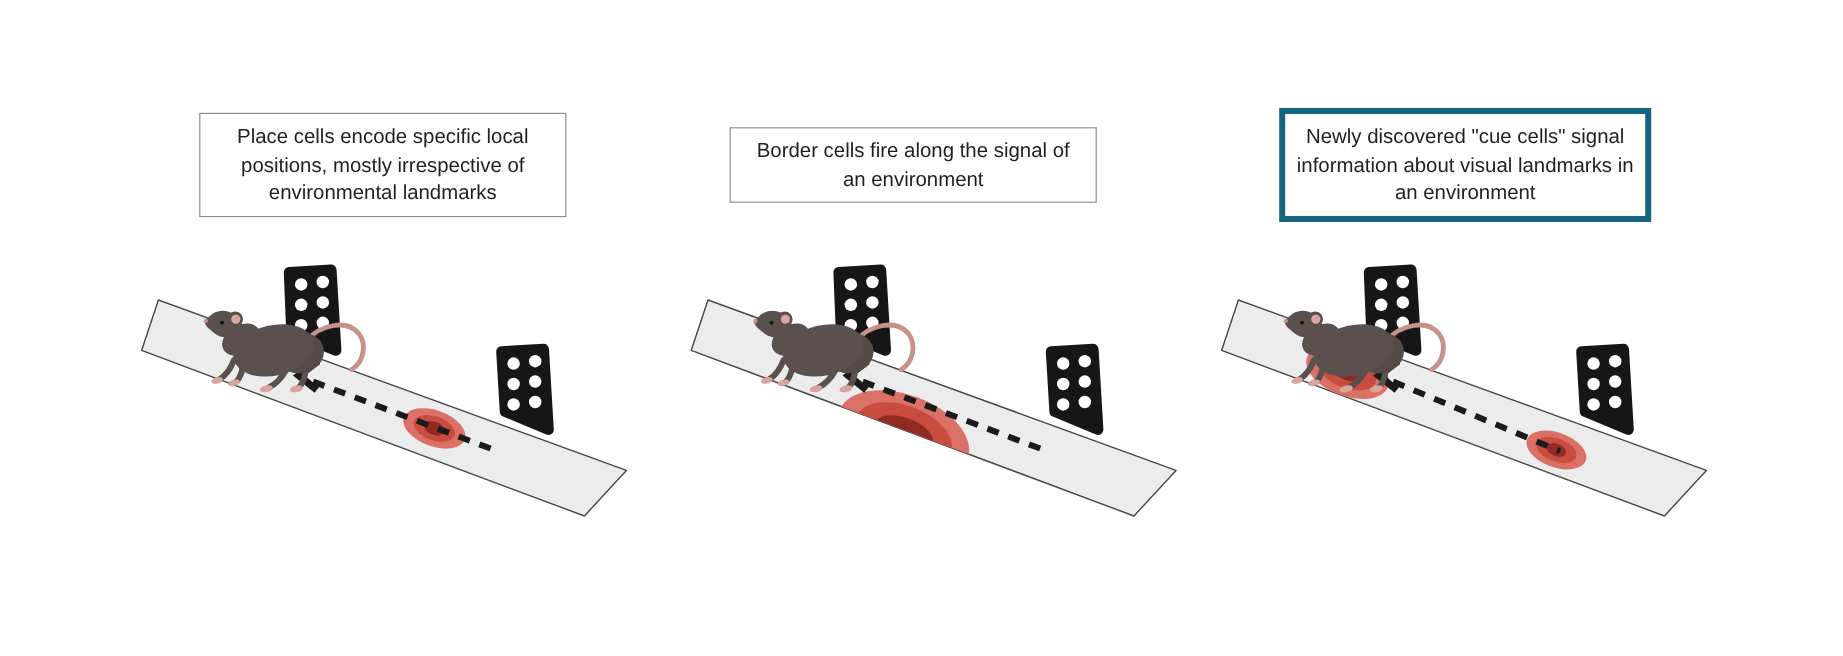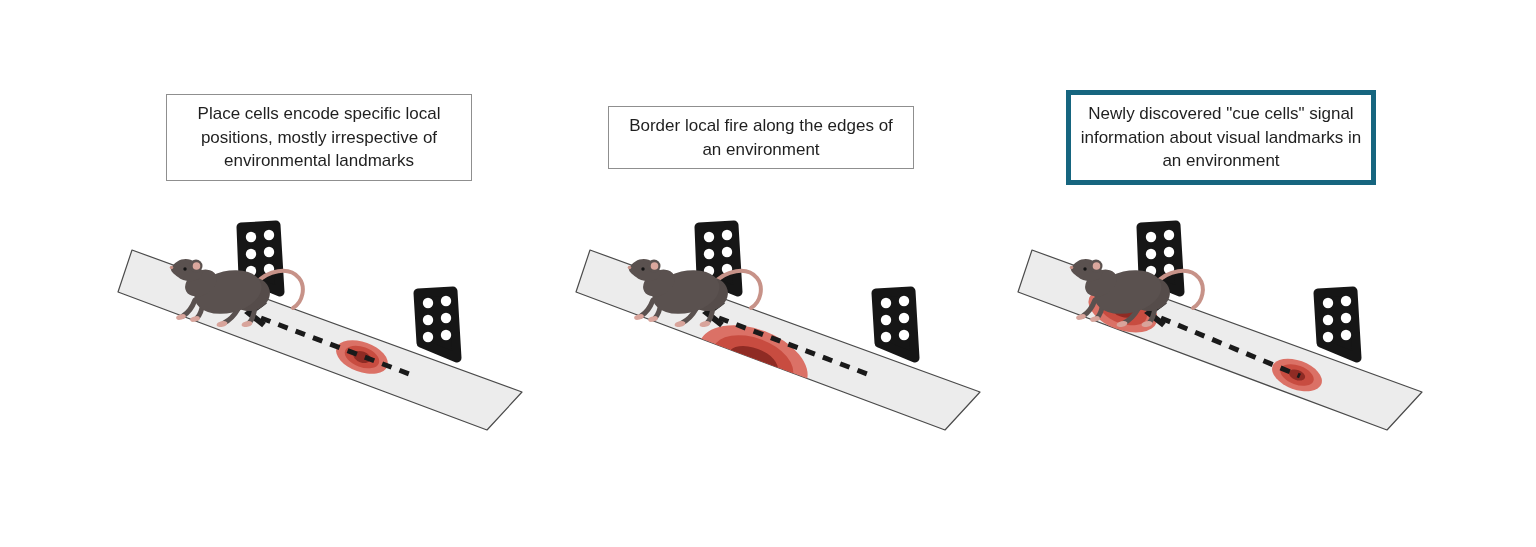--- a/index.html
+++ b/index.html
@@ -81,21 +81,21 @@
       <circle cx="96" cy="56" r="6.5" fill="#5a514f"></circle>
       <circle cx="96.5" cy="56" r="3.8" fill="#dba79d"></circle>
       <circle cx="85" cy="59" r="1.7" fill="#141414"></circle>
       <circle cx="71.5" cy="57.5" r="1.8" fill="#c79288"></circle>
     </g>
   </svg>
 </div>
 
 <div class="panel" id="panel-2">
   <div class="caption-wrap">
-    <div class="caption-box">Border local fire along the edges of an environment</div>
+    <div class="caption-box">Border cells fire along the signal of an environment</div>
   </div>
   <svg class="scene" width="460" height="285" viewBox="0 0 460 285">
     <defs>
       <clipPath id="trackclip2">
           <polygon points="32,40 422,182 387,220 18,82"></polygon>
         </clipPath>
     </defs>
     <polygon points="32,40 422,182 387,220 18,82" fill="#ececec" stroke="#4a4a4a" stroke-width="1.2" stroke-linejoin="round"></polygon>
 
     <g clip-path="url(#trackclip2)">

